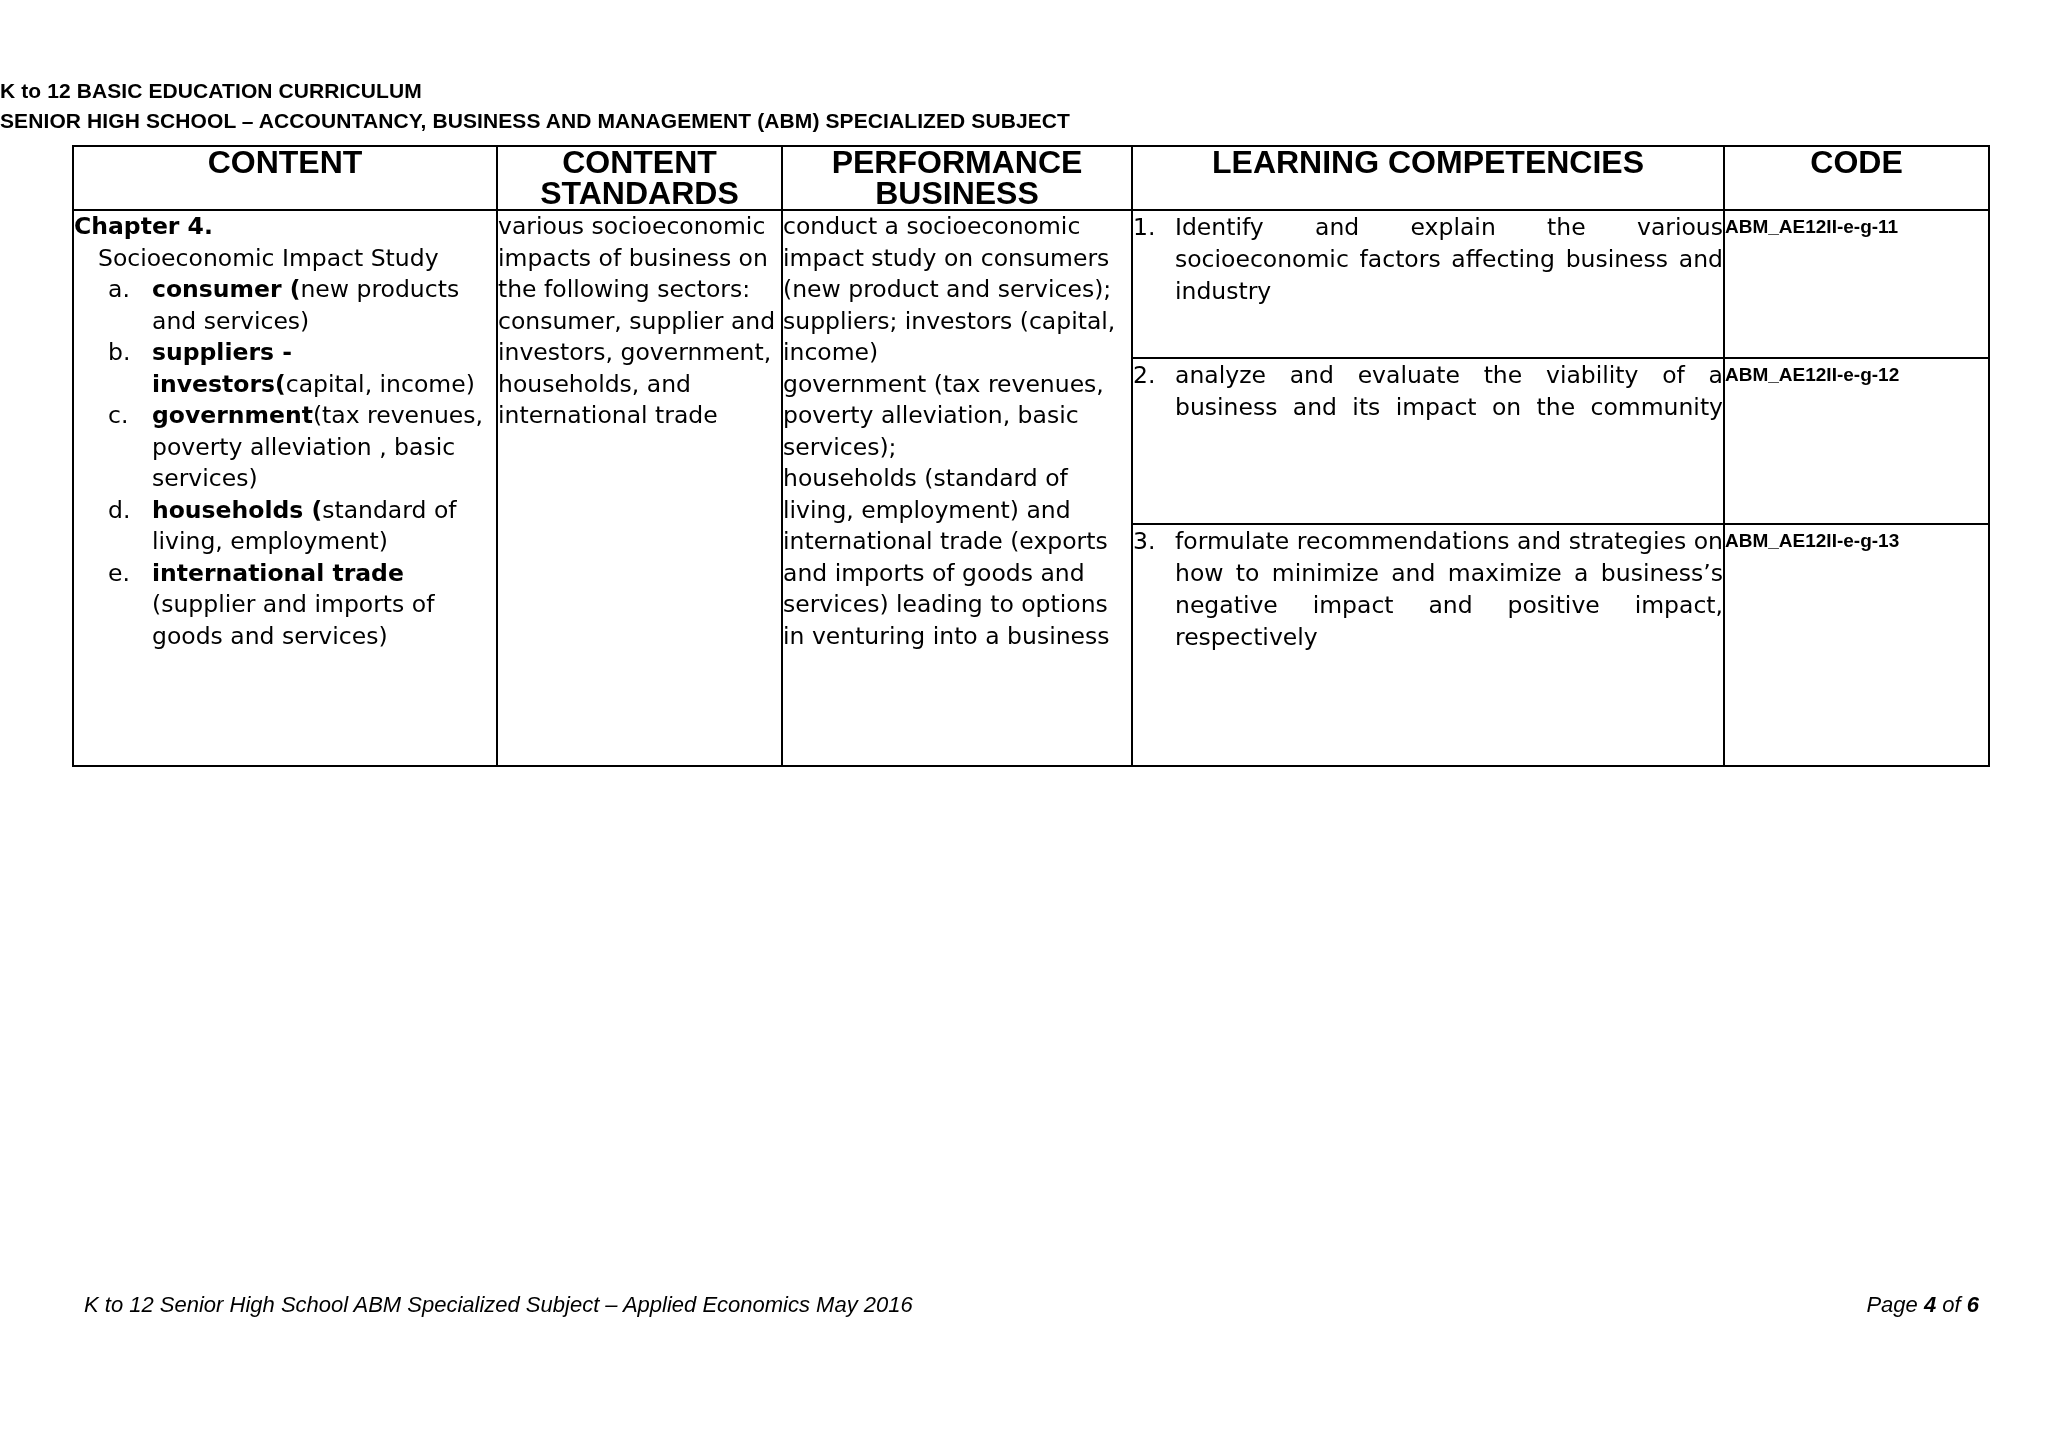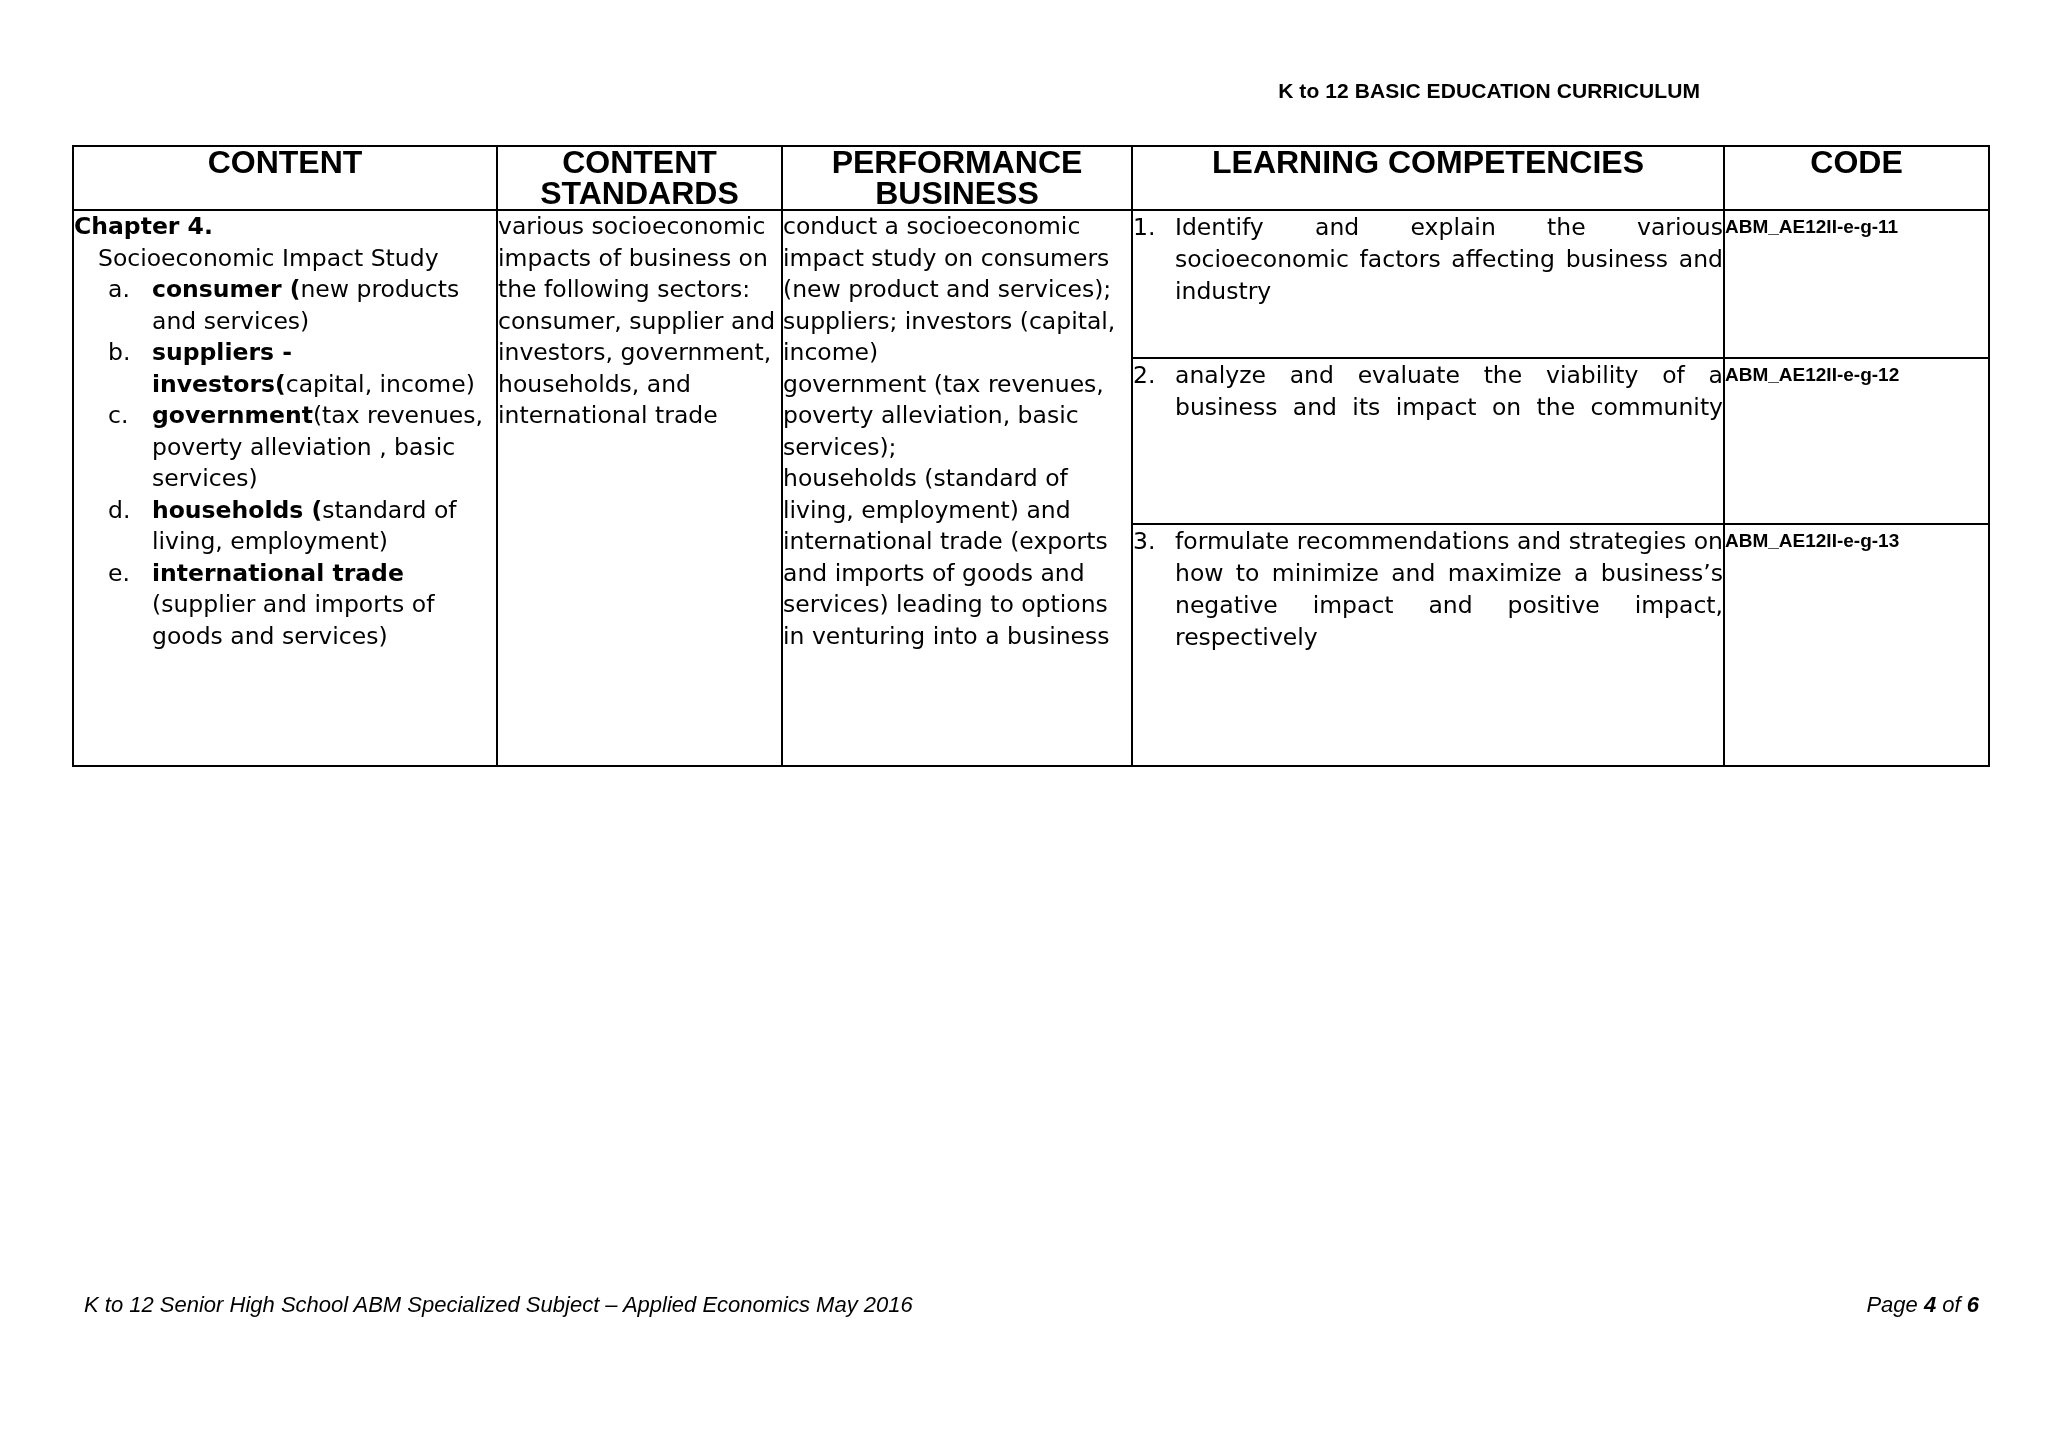--- a/index.html
+++ b/index.html
@@ -22,21 +22,21 @@
     inset: 0;
     padding: 0;
   }
 
   
   .doc-header {
     position: absolute;
     top: 78px;
     left: 0;
     width: 1700px;
-    text-align: right;
+    text-align: left;
   }
   .doc-header .line1 {
     font-family: "Liberation Sans", sans-serif;
     font-weight: bold;
     font-size: 21px;
     letter-spacing: 0.1px;
     line-height: 26px;
   }
   .doc-header .line2 {
     font-family: "Liberation Sans", sans-serif;
@@ -173,20 +173,21 @@
   }
   .doc-footer .page-num b { font-weight: bold; }
 </style>
 </head>
 <body>
 
 <div class="page">
 
   <div class="doc-header">
     <div class="line1">K to 12 BASIC EDUCATION CURRICULUM</div>
+    <div class="line2">SENIOR HIGH SCHOOL – ACCOUNTANCY, BUSINESS AND MANAGEMENT (ABM) SPECIALIZED SUBJECT</div>
   </div>
 
   <table class="curriculum-table">
     <colgroup>
       <col class="col-content">
       <col class="col-cstandards">
       <col class="col-pstandards">
       <col class="col-competencies">
       <col class="col-code">
     </colgroup>

